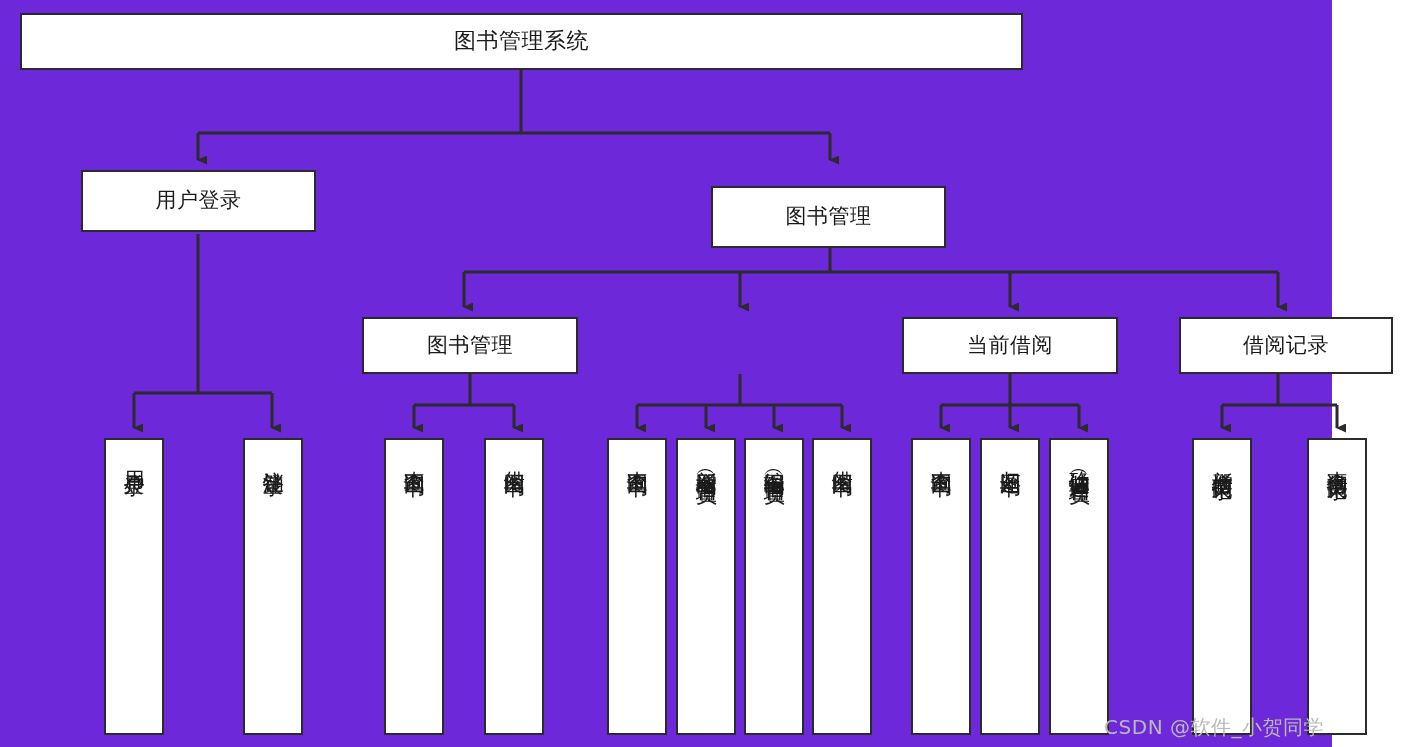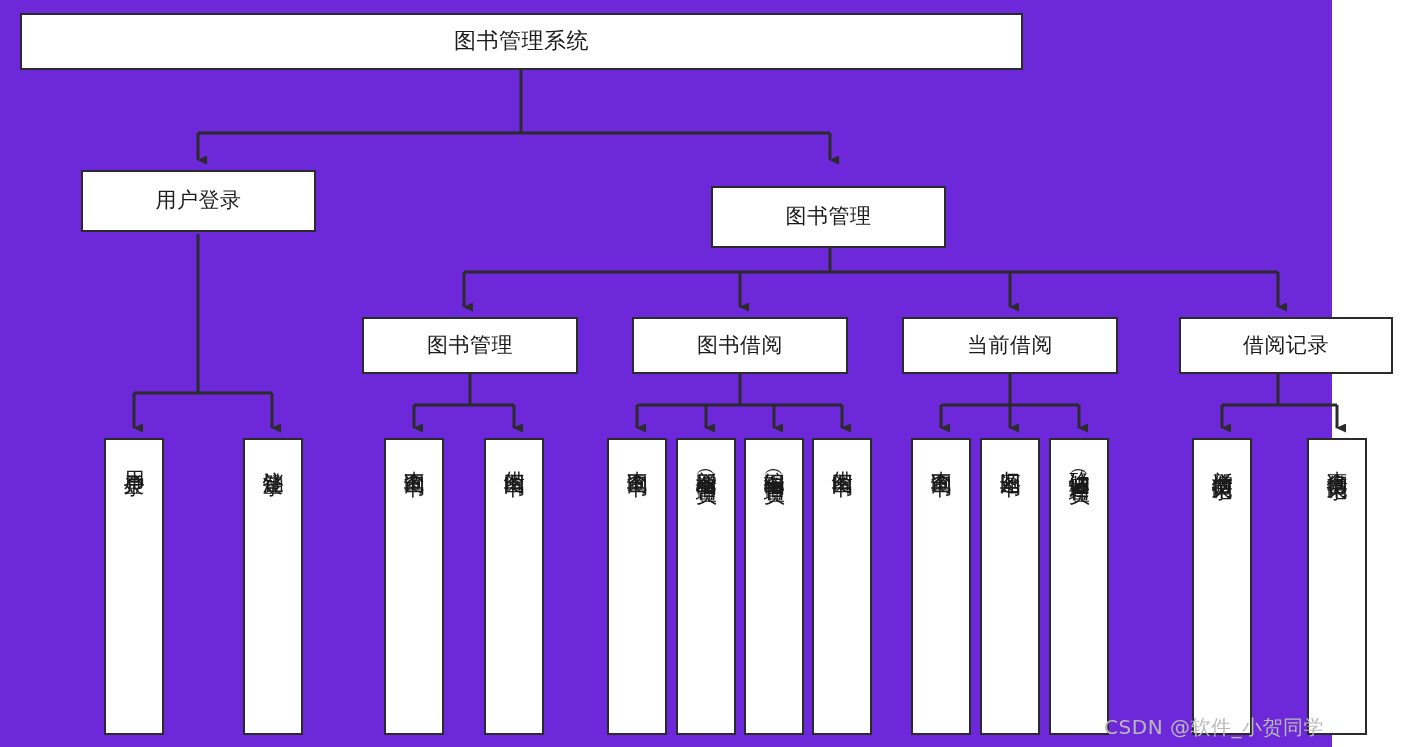--- a/index.html
+++ b/index.html
@@ -142,23 +142,20 @@
   <div class="node horizontal" style="left:81px; top:170px; width:235px; height:62px;">
     <span class="node-label">用户登录</span>
   </div>
   <div class="node horizontal" style="left:711px; top:170px; width:235px; height:62px;margin-top:16px;">
     <span class="node-label">图书管理</span>
   </div>
 
   <div class="node horizontal" style="left:362px; top:317px; width:216px; height:57px;">
     <span class="node-label">图书管理</span>
   </div>
-  <div class="node horizontal" style="left:632px; top:317px; width:216px; height:57px;">
-    <span class="node-label">图书借阅</span>
-  </div>
   <div class="node horizontal" style="left:902px; top:317px; width:216px; height:57px;">
     <span class="node-label">当前借阅</span>
   </div>
   <div class="node horizontal" style="left:1172px; top:317px; width:214px; height:57px;margin-left:7px;">
     <span class="node-label">借阅记录</span>
   </div>
 
   <div class="node vertical" style="left:104px; top:438px; width:60px; height:297px;">
     <span class="node-label">用户登录</span>
   </div>

